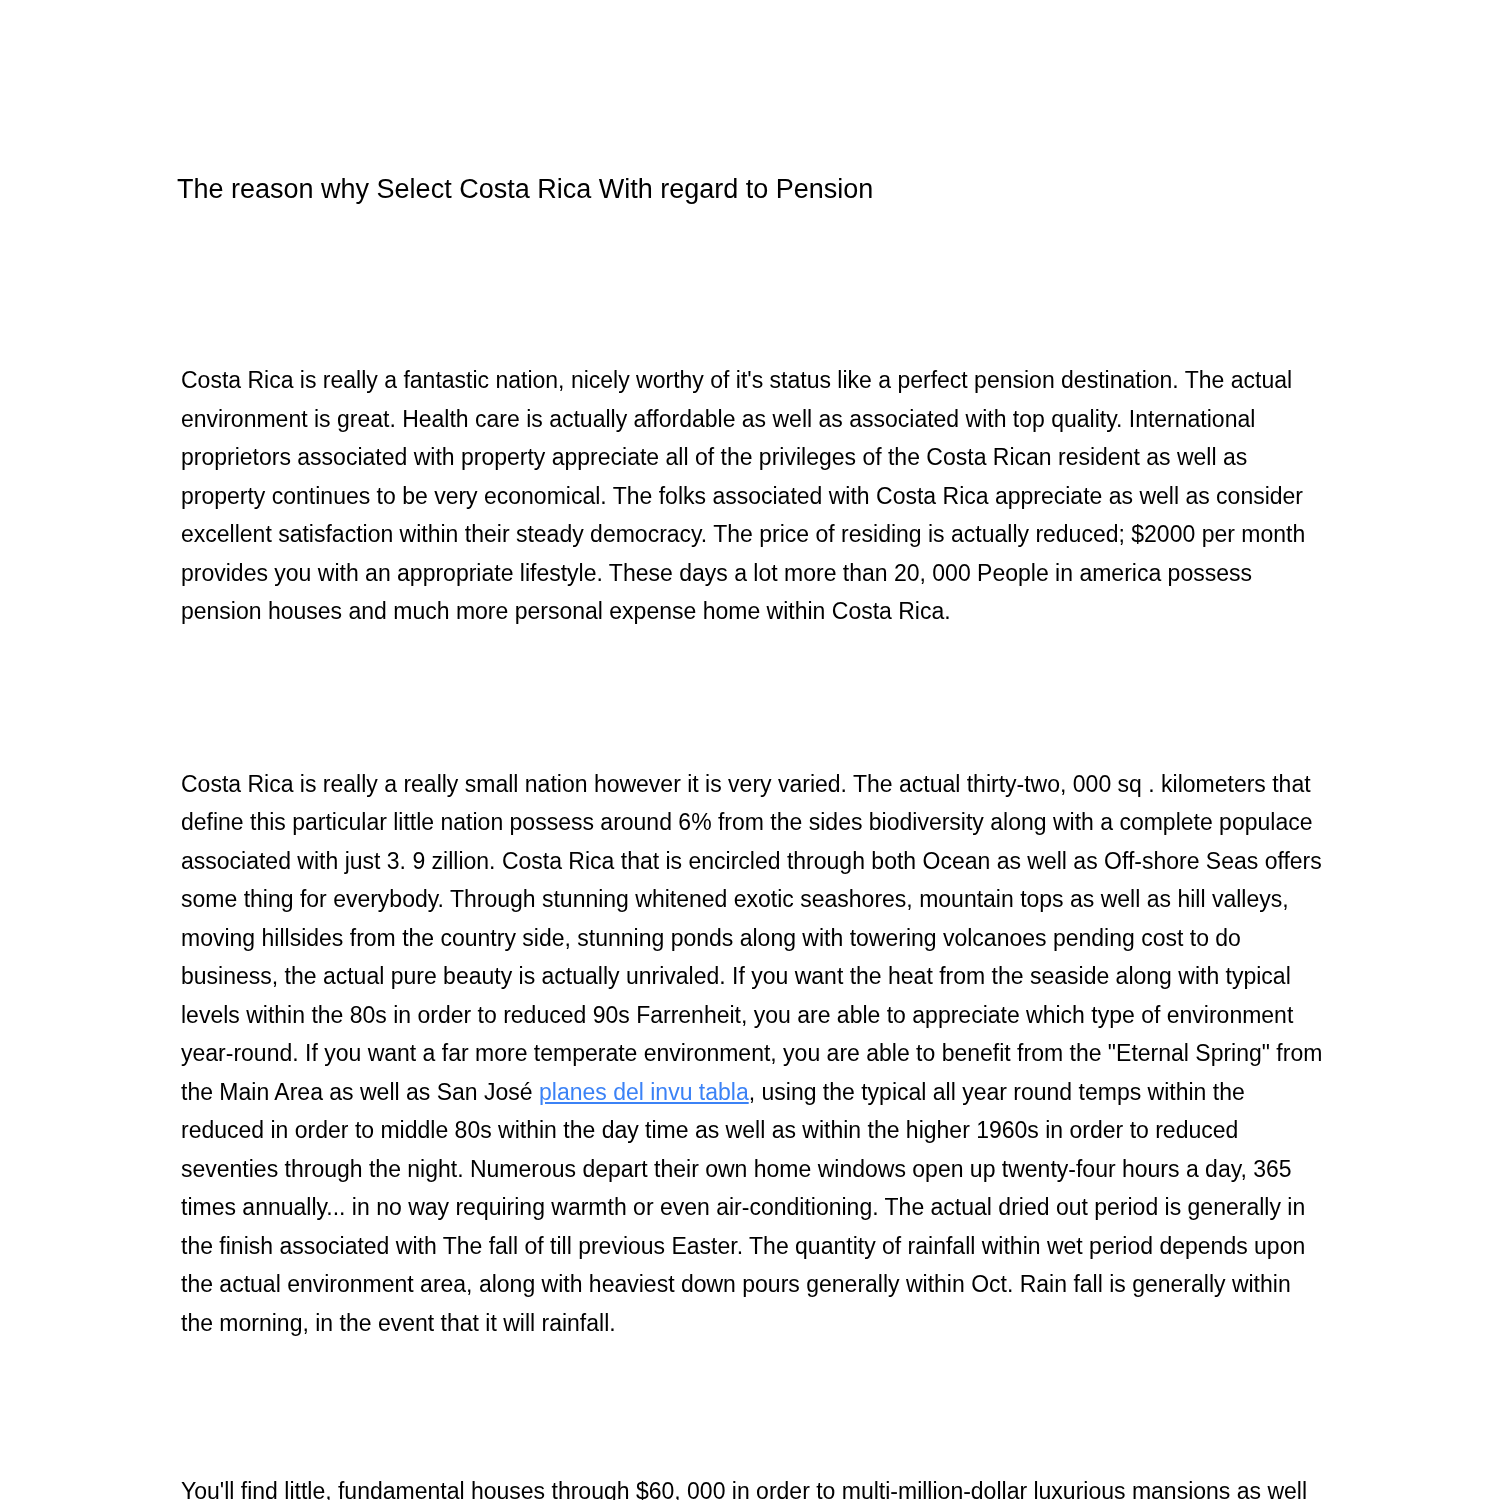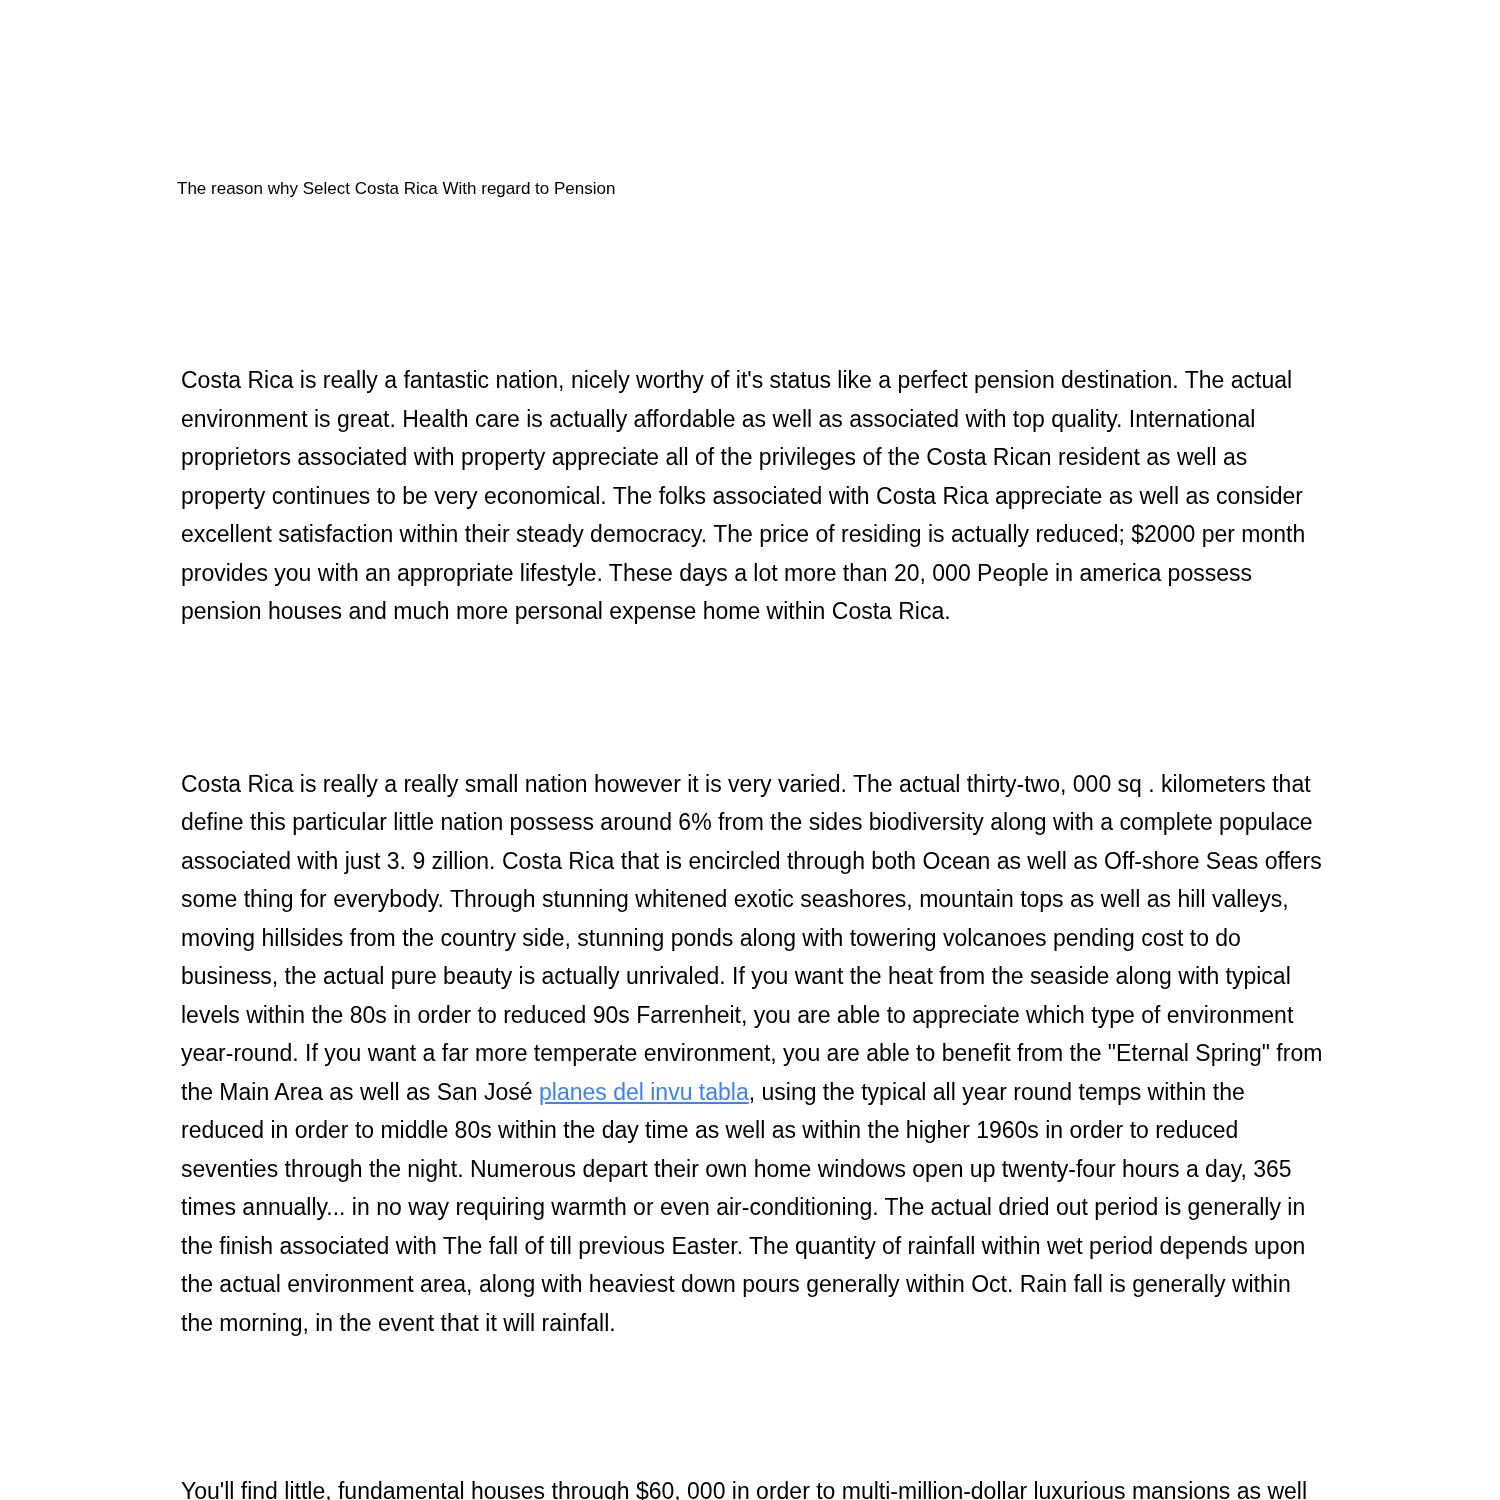--- a/index.html
+++ b/index.html
@@ -15,21 +15,21 @@
     color: #000000;
     position: relative;
   }
   .page {
     box-sizing: border-box;
     width: 1500px;
     height: 1500px;
     padding: 170px 172px 0 177px;
   }
   .doc-title {
-    font-size: 17px;
+    font-size: 27px;
     font-weight: 400;
     line-height: 38px;
     margin: 0 0 0 0;
     color: #000000;
   }
   .para {
     font-size: 23px;
     font-weight: 400;
     line-height: 38.5px;
     margin: 4px;

